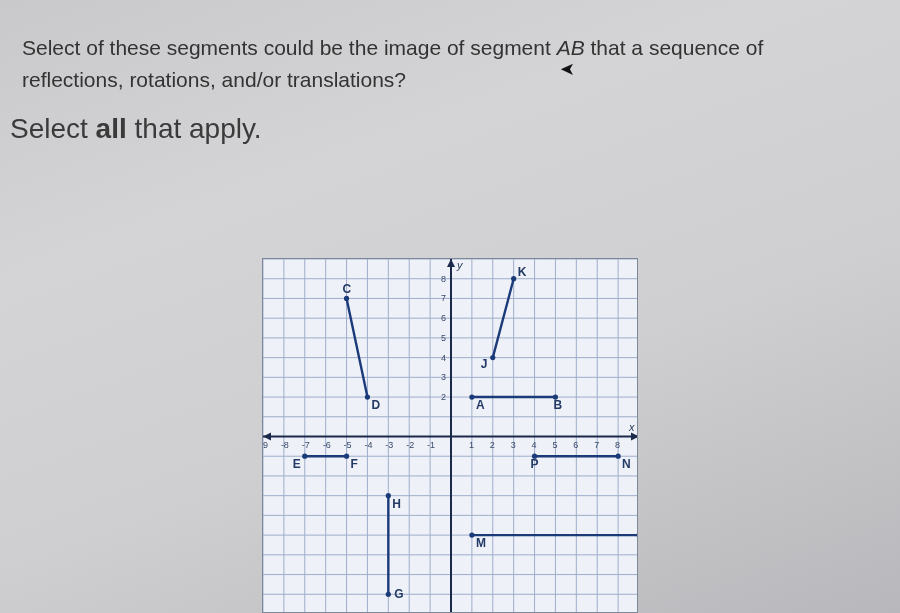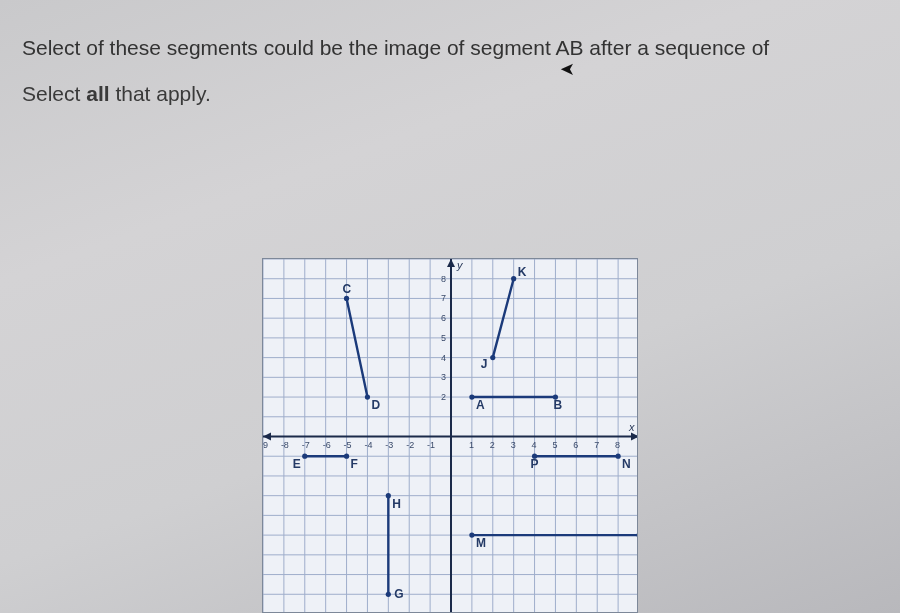--- a/index.html
+++ b/index.html
@@ -9,24 +9,24 @@
       font-family: Arial, Helvetica, sans-serif;
       color: #2a2a2a;
       position: relative;
     }
     .question {
       padding: 32px 22px 0 22px;
       font-size: 21px;
       line-height: 1.5;
       color: #333;
     }
-    .question .var { }
+    .question .var { font-style: italic; }
     .instruction {
-      padding: 18px 22px 0 22px;
-      font-size: 21px;
+      padding: 18px 22px 0 10px;
+      font-size: 28px;
       color: #3a3a3a;
     }
     .instruction b { font-weight: bold; }
     .cursor {
       position: absolute;
       left: 560px;
       top: 58px;
       font-size: 18px;
       color: #111;
       transform: scaleX(-1);
@@ -56,21 +56,22 @@
     }
     .seg { stroke: #1b3a7a; stroke-width: 2.4; stroke-linecap: round; }
     .pt { fill: #1b3a7a; }
     .gridline { stroke: #9faecb; stroke-width: 1; }
     .axis { stroke: #1b2a4a; stroke-width: 2; }
   </style>
 </head>
 <body>
 
 <div class="question">
-  <span>Select of these segments could be the image of segment </span><span class="var">AB</span><span> after a sequence of</span><br>
+  <span>Select of these segments could be the image of segment </span><span class="var">AB</span><span> that a sequence of</span><br>
+  <span>reflections, rotations, and/or translations?</span>
 </div>
 
 <span class="cursor">➤</span>
 
 <div class="instruction">
   <span>Select </span><b>all</b><span> that apply.</span>
 </div>
 
 <div class="graph-wrap">
   <svg id="plane" width="376" height="355">

